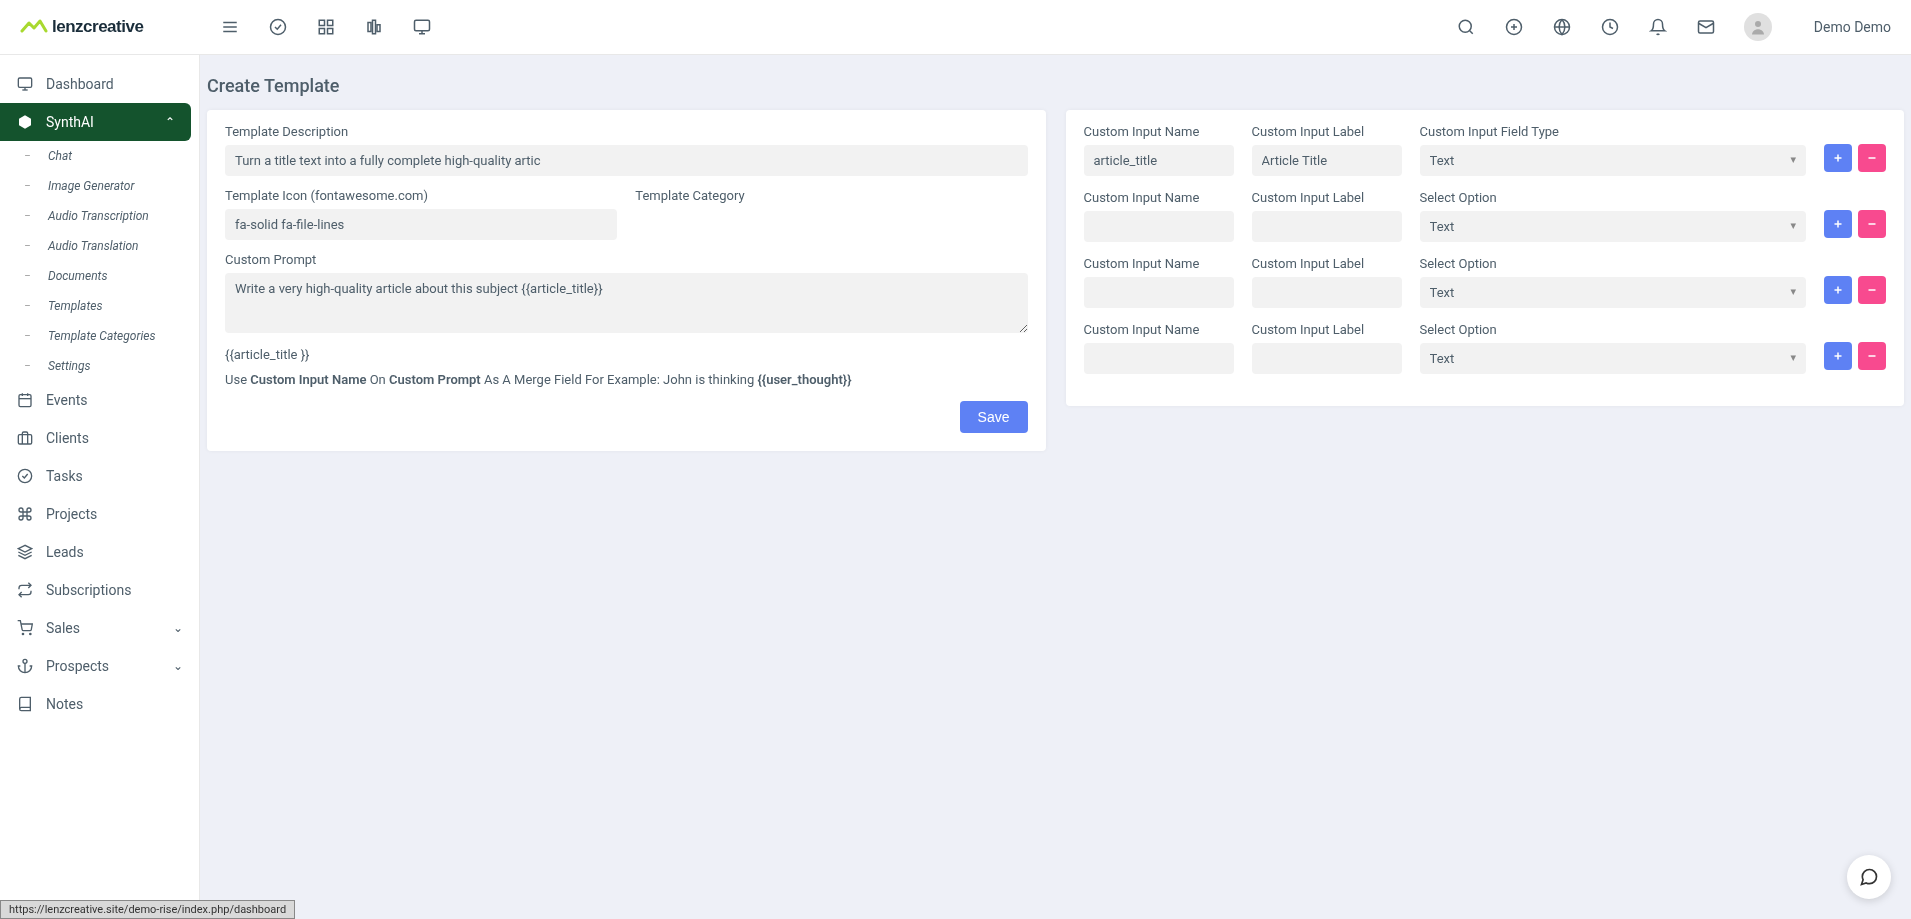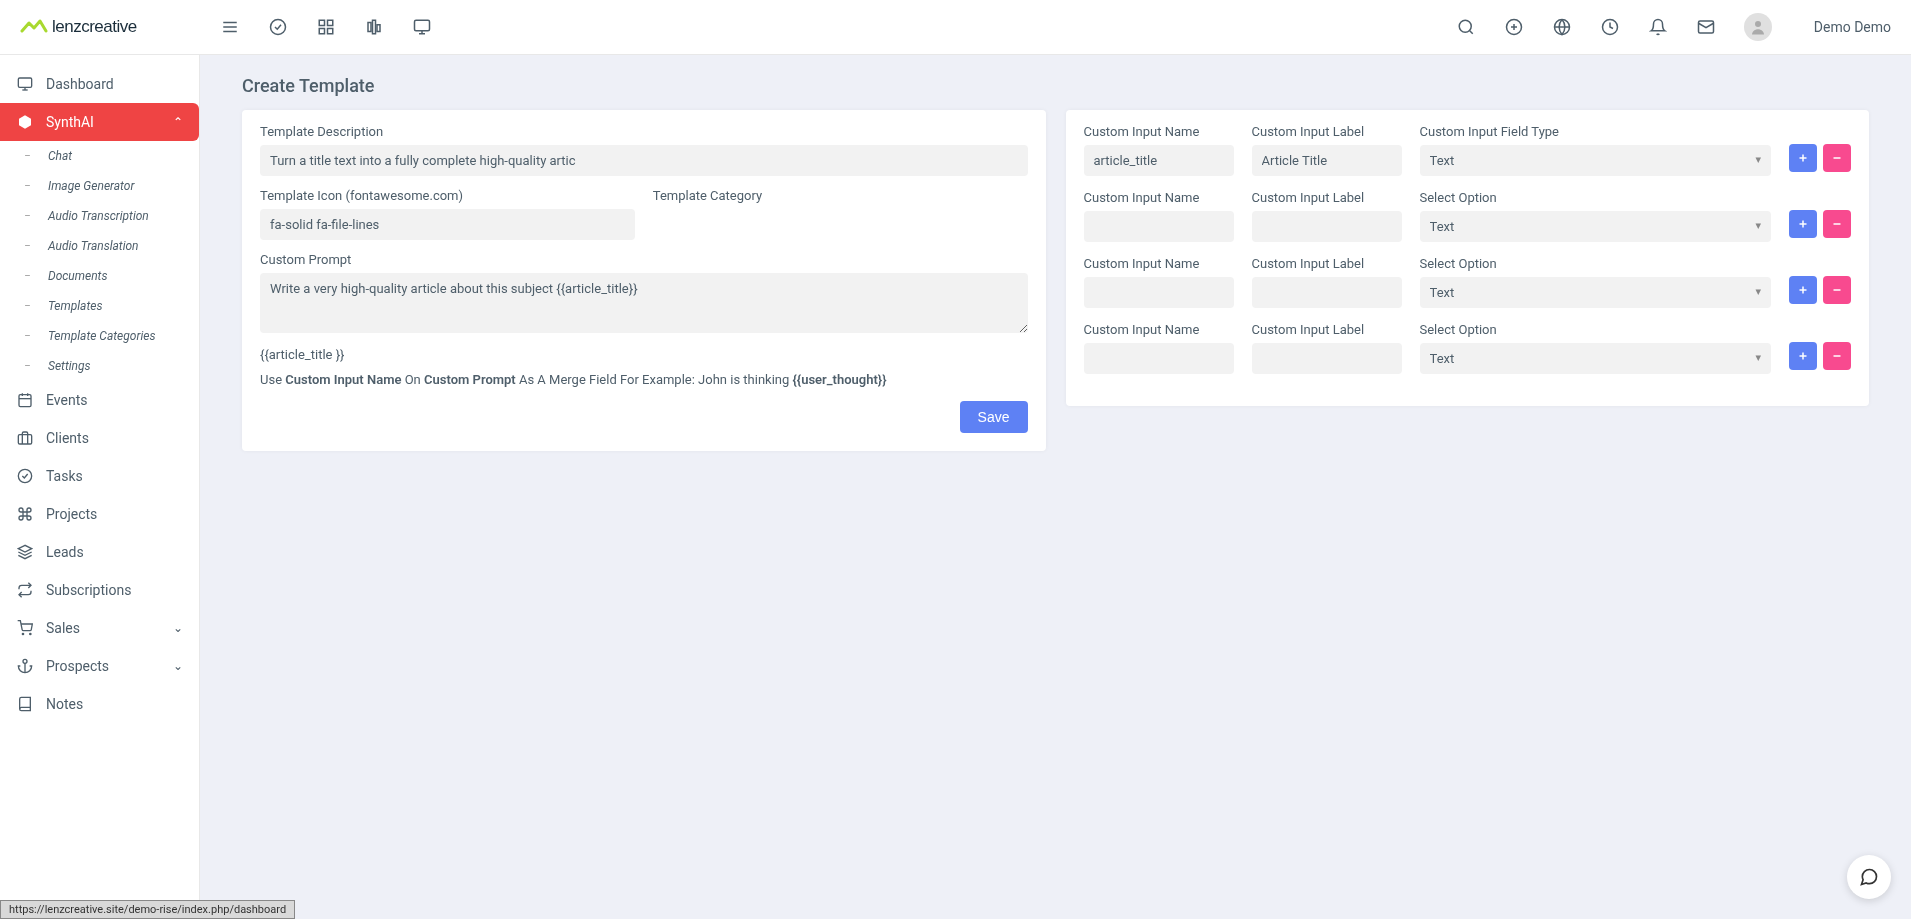--- a/index.html
+++ b/index.html
@@ -4,43 +4,43 @@
 <style>
 * { box-sizing: border-box; margin: 0; padding: 0; }
 body { font-family: -apple-system, BlinkMacSystemFont, "Segoe UI", Roboto, Arial, sans-serif; font-size: 14px; color: #4e5e6a; background: #eef0f7; }
 .app { display: flex; flex-direction: column; height: 100vh; }
 
 
 .header { height: 55px; background: #fff; border-bottom: 1px solid #e8e8e8; display: flex; align-items: center; padding: 0 20px; }
 .header-left { width: 180px; display:flex; align-items:center; }
 .logo { display:flex; align-items:center; gap:4px; }
 .logo-mark { width:28px; height:20px; position:relative; }
-.logo-text { font-weight:400; font-size:17px; color:#1a2d3a; font-family: Arial, sans-serif; letter-spacing:-0.5px; }
+.logo-text { font-weight:700; font-size:17px; color:#1a2d3a; font-family: Arial, sans-serif; letter-spacing:-0.5px; }
 .header-tools { display:flex; gap:28px; margin-left: 20px; }
 .header-right { margin-left:auto; display:flex; align-items:center; gap:28px; }
 .icon-btn { width:20px; height:20px; display:flex; align-items:center; justify-content:center; cursor:pointer; color:#4e5e6a; }
 .avatar { width:28px; height:28px; border-radius:50%; background:#e0e0e0; display:flex; align-items:center; justify-content:center; }
 .avatar svg { color:#aaa; }
 .user-name { color:#4e5e6a; font-size:14px;margin-left:14px; }
 
 
 .body-row { flex:1; display:flex; overflow:hidden;justify-content:space-between; }
 
 
 .sidebar { width: 200px; background:#fff; border-right:1px solid #e8e8e8; overflow-y:auto; padding-top:10px; }
 .nav-item { display:flex; align-items:center; padding:10px 16px; color:#4e5e6a; cursor:pointer; font-size:14px; gap:12px; position:relative; }
 .nav-item .nav-icon { width:18px; height:18px; display:flex; align-items:center; justify-content:center; }
-.nav-item.active { background:#ef4444; color:#fff; border-radius:0 6px 6px 0; }
+.nav-item.active { background:#14532d; color:#fff; border-radius:0 6px 6px 0; margin-right:8px; }
 .nav-item.active .nav-icon svg { color:#fff; }
 .nav-item .chev { margin-left:auto; font-size:12px; }
 .nav-sub { display:flex; align-items:center; padding:8px 16px 8px 24px; color:#4e5e6a; cursor:pointer; font-size:12px; gap:10px;font-style:italic; }
 .nav-sub::before { content:"−"; color:#aaa; width:14px; display:inline-block; }
 
 
-.main { flex:1; padding:20px 42px; overflow-y:auto; }
+.main { flex:1; padding:20px 7px; overflow-y:auto; }
 .page-title { font-size:18px; font-weight:500; color:#4e5e6a; margin-bottom:14px; }
 .cards-row { display:flex; gap:20px; align-items:flex-start; }
 .card { background:#fff; border-radius:4px; box-shadow: 0 0 4px rgba(0,0,0,0.05); padding:14px 18px 18px; }
 .card-left { flex:0 0 calc(50% - 10px); }
 .card-right { flex:0 0 calc(50% - 10px); }
 
 .form-row { display:flex; gap:18px; margin-bottom:12px; }
 .form-group { flex:1; display:flex; flex-direction:column; gap:6px; }
 .label { font-size:13px; color:#4e5e6a; }
 .input, .select, .textarea {

